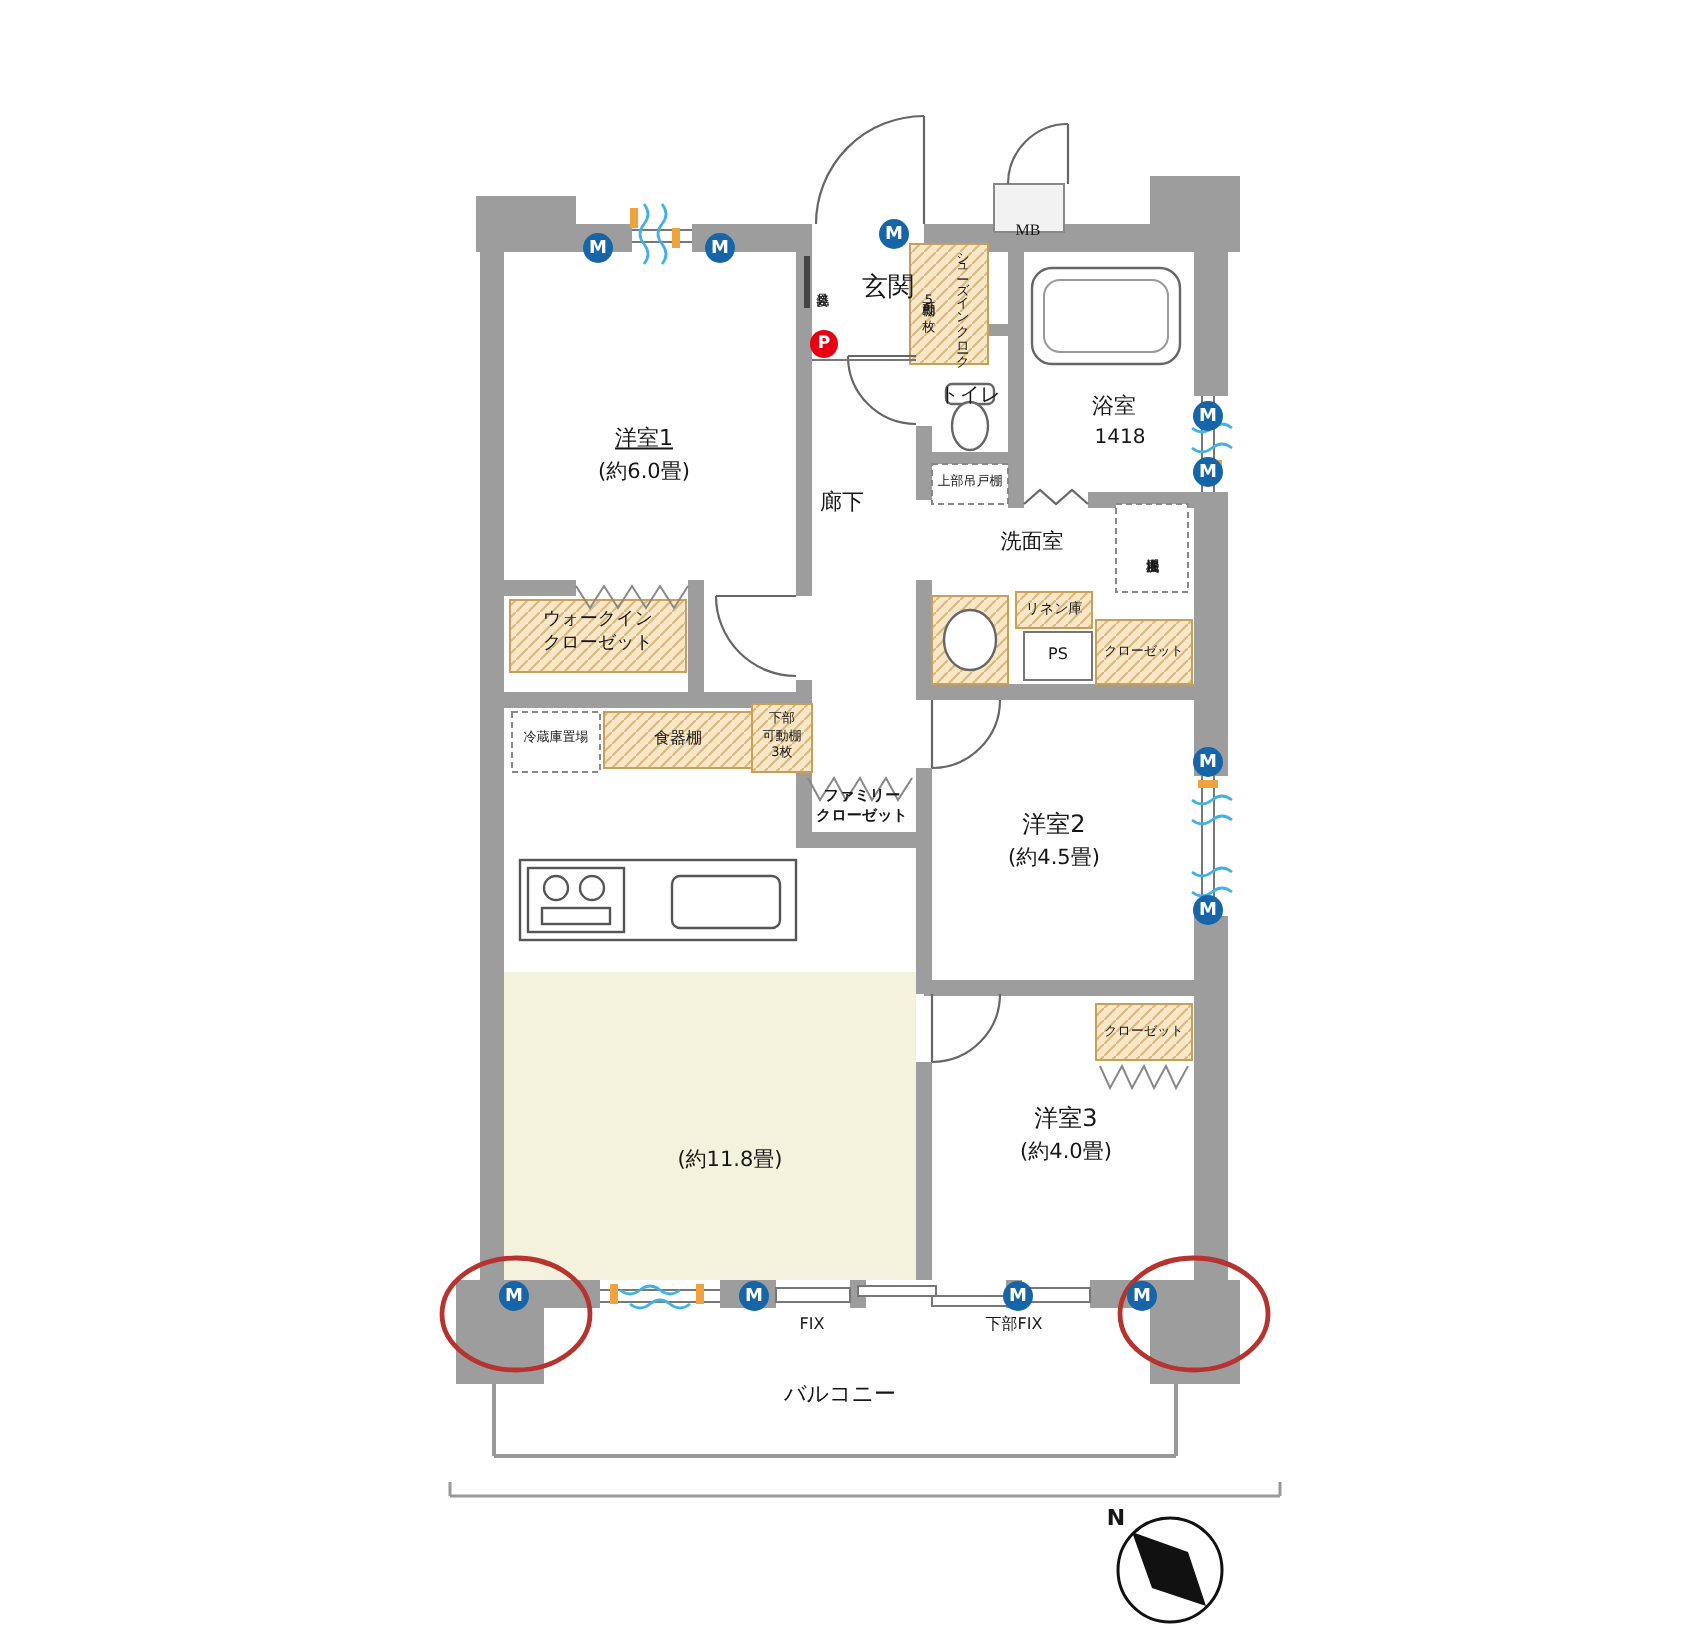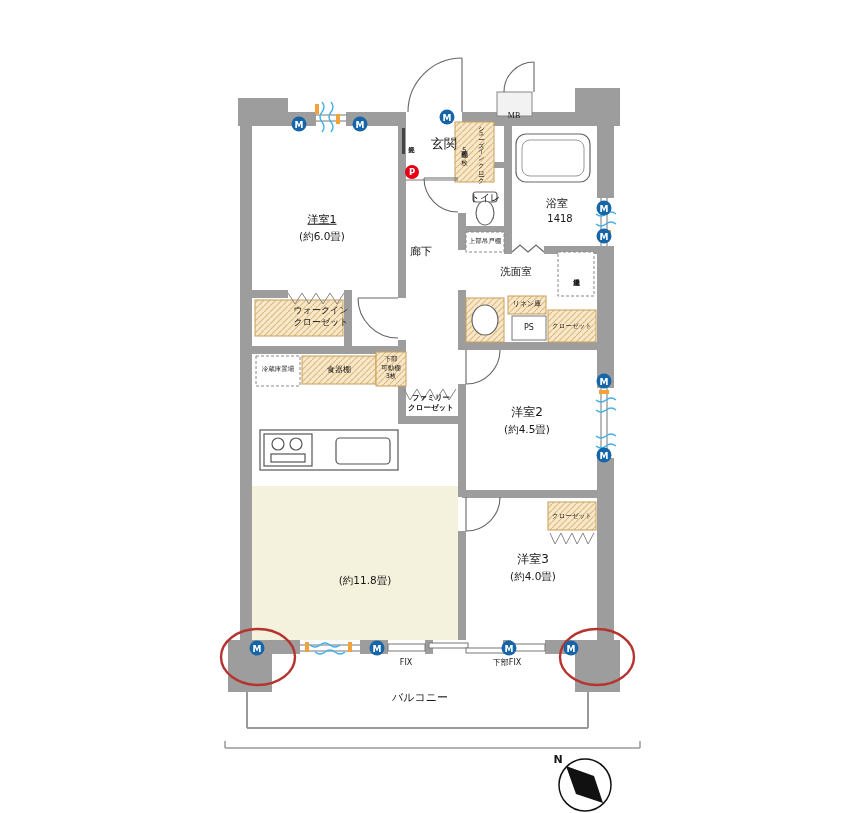--- a/index.html
+++ b/index.html
@@ -188,21 +188,21 @@
 </svg>
 
 <div class="lbl" style="left:432px;top:144px;font-size:13px;margin-left:12px;">玄関</div>
 <div class="lbl" style="left:322px;top:220px;font-size:11px;text-decoration:underline;">洋室1</div>
 <div class="lbl" style="left:322px;top:237px;font-size:10.5px;">(約6.0畳)</div>
 <div class="lbl" style="left:485px;top:198px;font-size:10px;">トイレ</div>
 <div class="lbl" style="left:557px;top:204px;font-size:11px;">浴室</div>
 <div class="lbl" style="left:560px;top:219px;font-size:10px;">1418</div>
 <div class="lbl" style="left:421px;top:252px;font-size:11px;">廊下</div>
 <div class="lbl" style="left:516px;top:272px;font-size:10.5px;">洗面室</div>
-<div class="lbl" style="left:299px;top:317px;font-size:9px;margin-left:22px;">ウォークイン
+<div class="lbl" style="left:299px;top:317px;font-size:9px;">ウォークイン
 クローゼット</div>
 <div class="lbl v" style="left:411px;top:141px;font-size:6.5px;">姿見鏡</div>
 <div class="lbl v" style="left:464px;top:150px;font-size:6.5px;">可動棚5枚</div>
 <div class="lbl v" style="left:481px;top:151px;font-size:6.5px;">シューズインクローク</div>
 <div class="lbl" style="left:485px;top:241px;font-size:6.5px;">上部吊戸棚</div>
 <div class="lbl v" style="left:576px;top:274px;font-size:6.5px;">洗濯機置場</div>
 <div class="lbl" style="left:278px;top:369px;font-size:6.5px;">冷蔵庫置場</div>
 <div class="lbl" style="left:339px;top:370px;font-size:8px;">食器棚</div>
 <div class="lbl" style="left:391px;top:368px;font-size:6.5px;">下部
 可動棚

